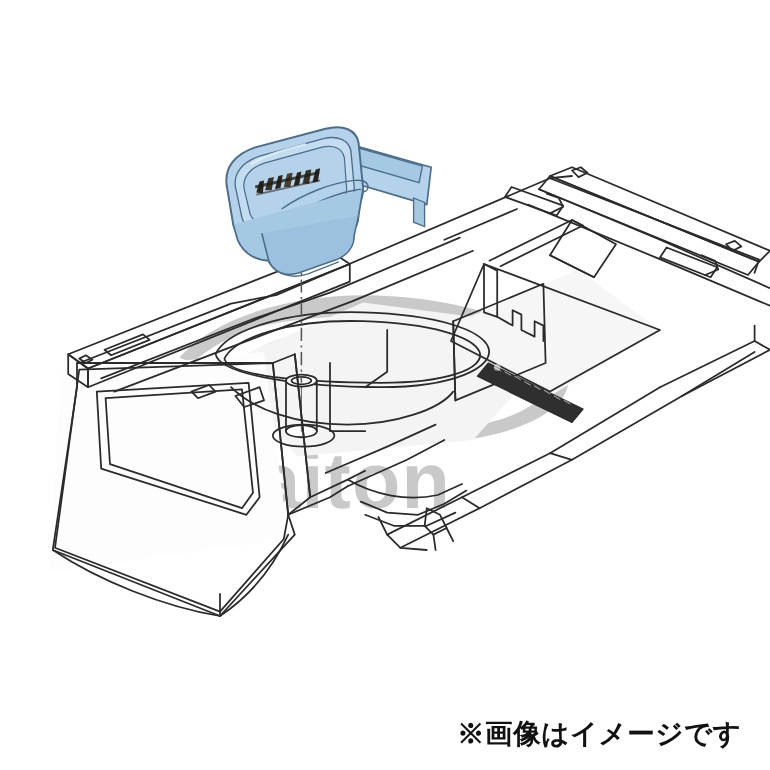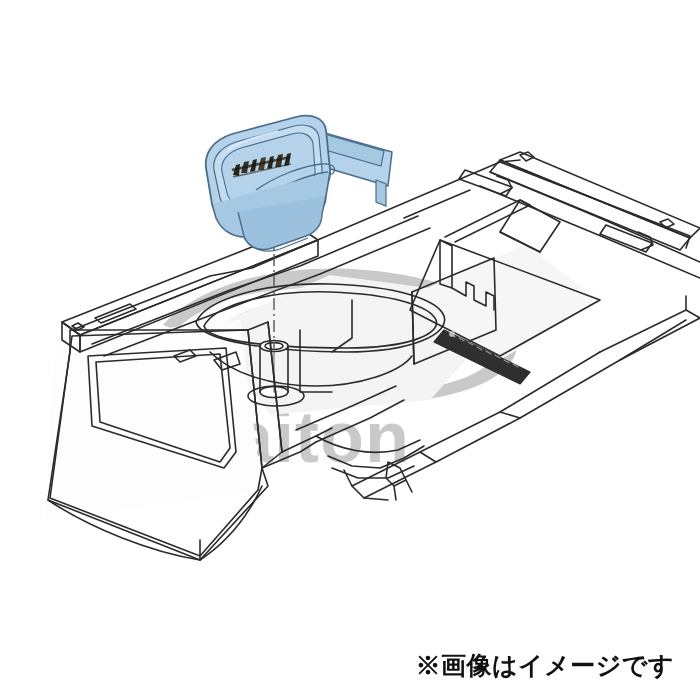--- a/index.html
+++ b/index.html
@@ -24,21 +24,21 @@
     left: 0;
     top: 0;
     width: 700px;
     height: 700px;
     display: block;
   }
   #disclaimer {
     position: absolute;
     right: 26px;
     bottom: 20px;
-    font-family: Liberation Mono, monospace;
+    font-family: Liberation Sans, sans-serif;
     font-size: 25px;
     font-weight: bold;
     color: #111111;
     letter-spacing: 0.5px;
     white-space: nowrap;
     line-height: 1;
   }
 </style>
 </head>
 <body>

